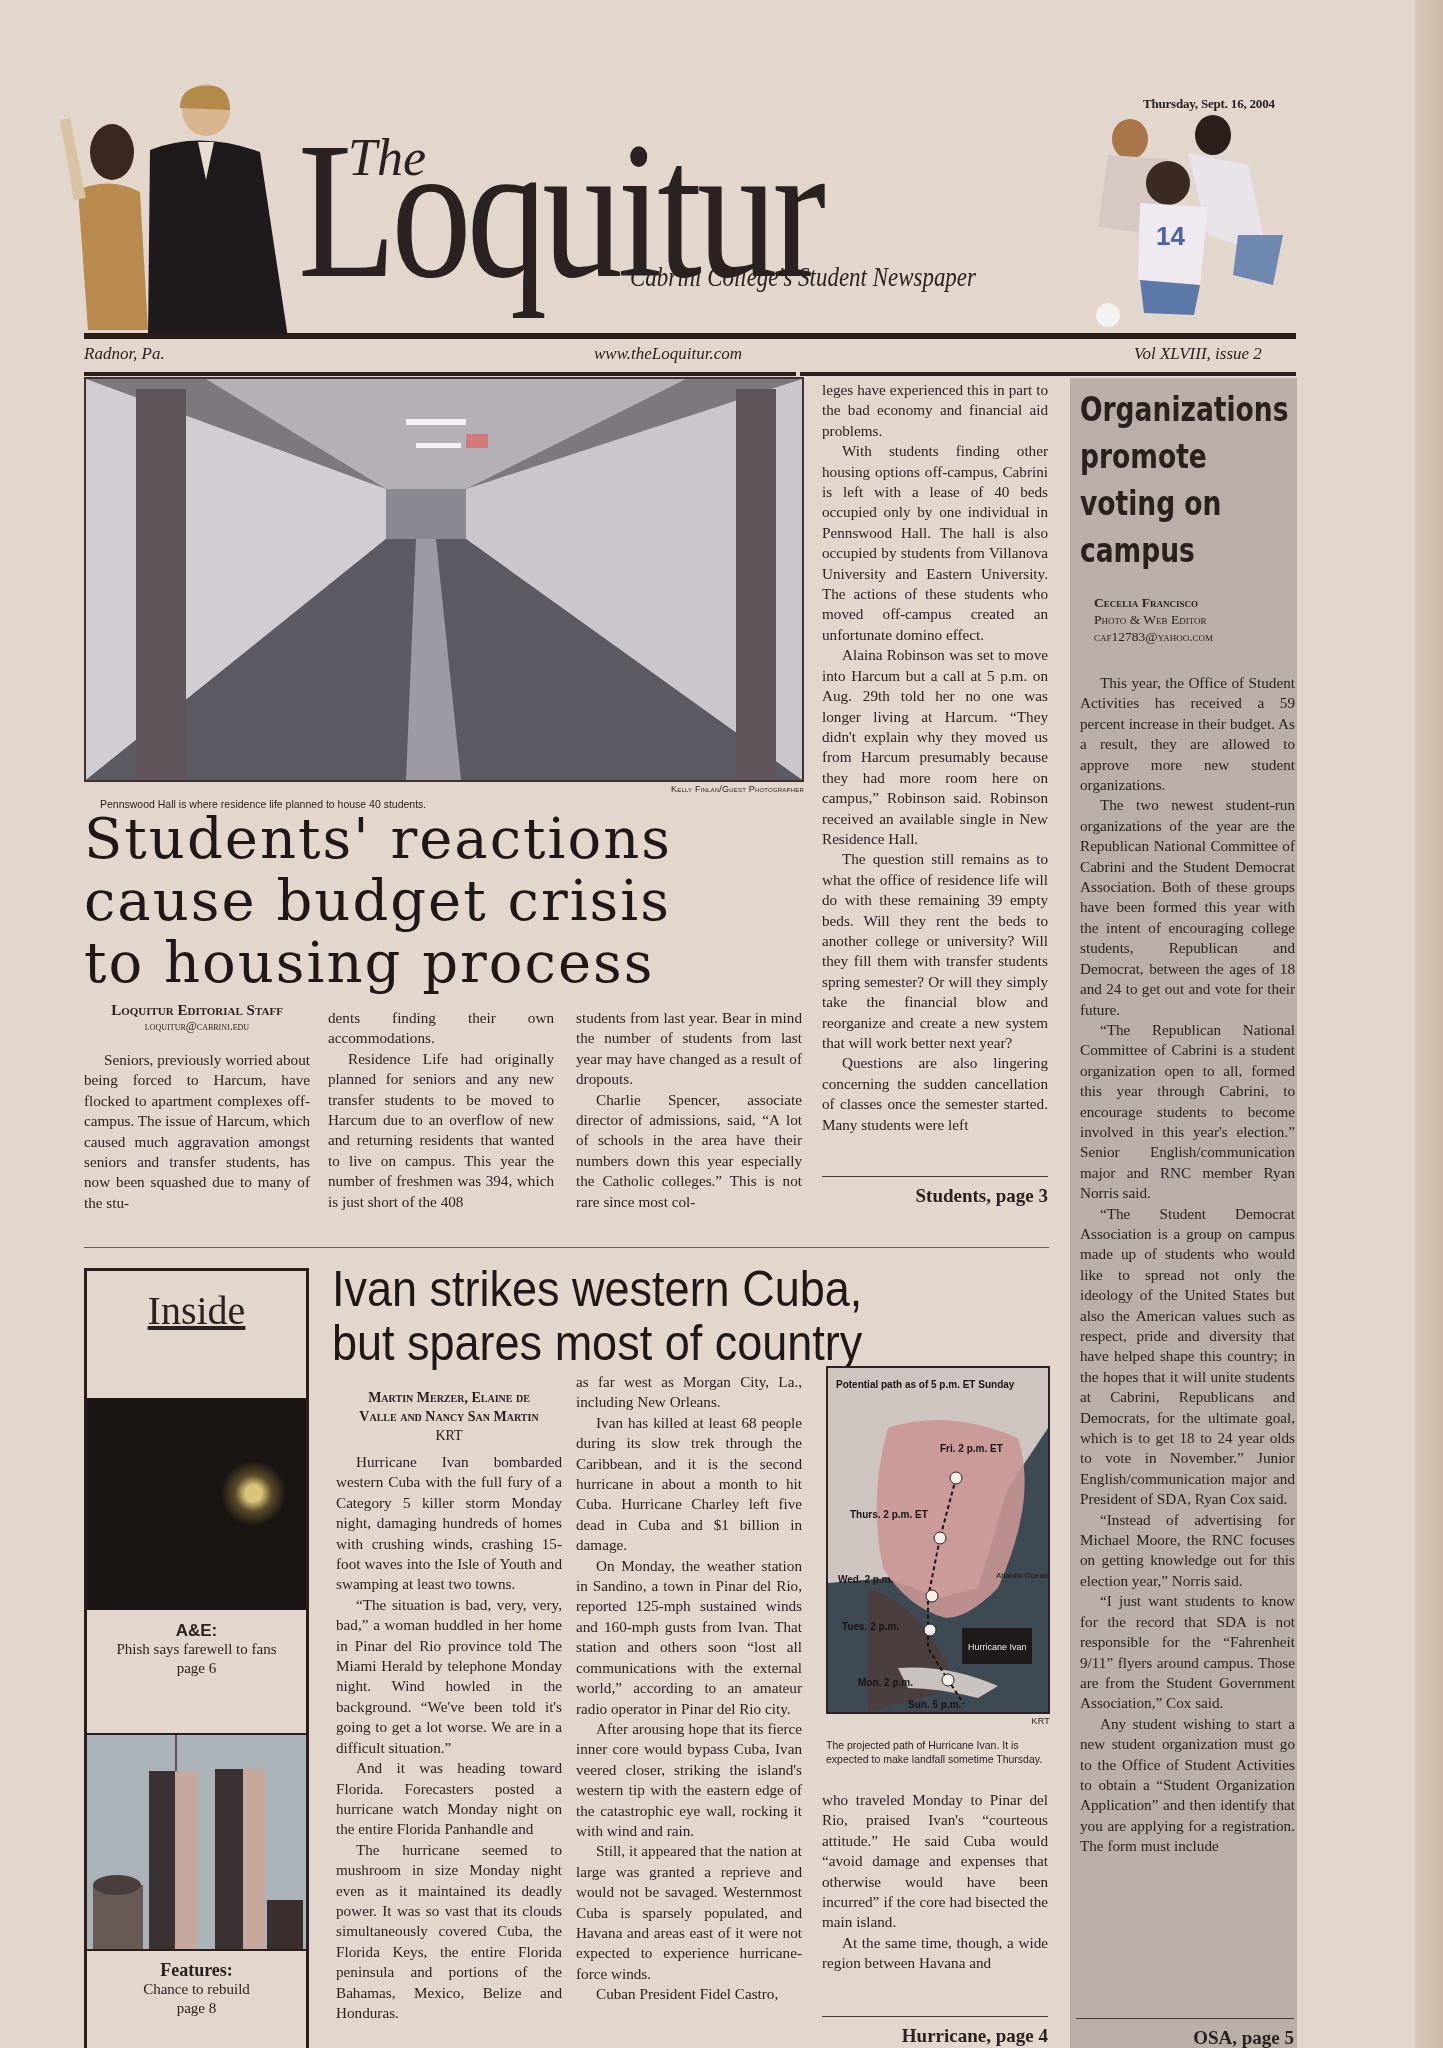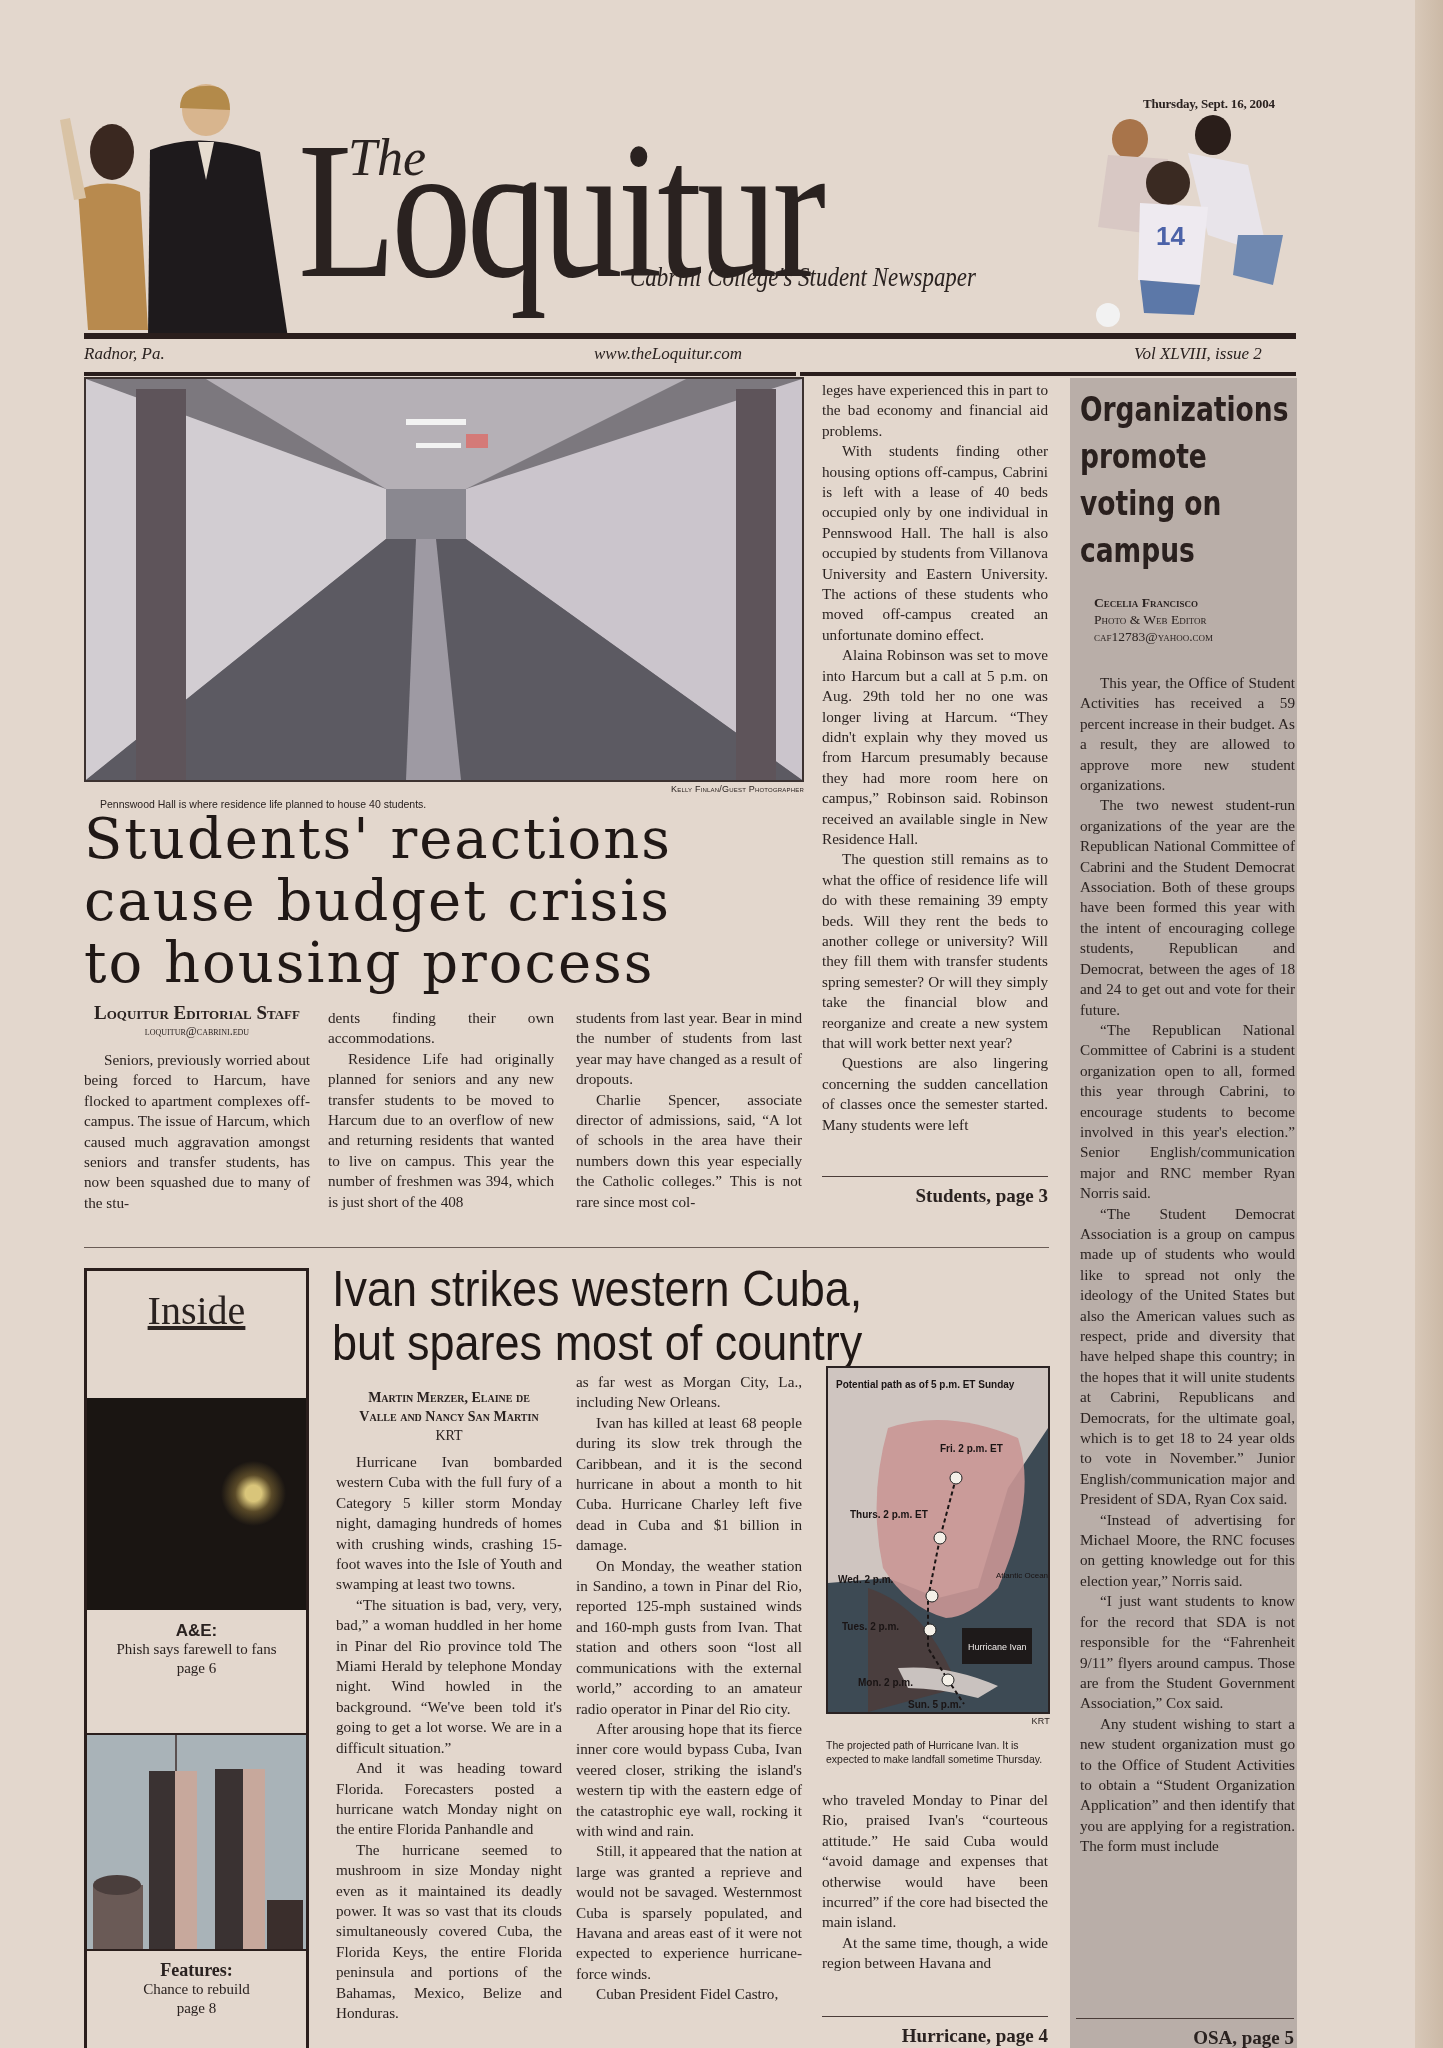--- a/index.html
+++ b/index.html
@@ -22,21 +22,21 @@
   .mast-photo-right { left: 1068px; top: 115px; width: 250px; height: 215px; }
   .rule-thick { height: 6px; background: #2a1e1c; }
   .folio { top: 344px; font-size: 17px; font-style: italic; }
 
   
   .hall-photo { left: 84px; top: 377px; width: 720px; height: 405px; background: #8e8a8e; overflow: hidden; border: 2px solid #3c3230; }
   .credit { font-size: 9px; font-family: "Liberation Sans", sans-serif; font-variant: small-caps; letter-spacing: 0.2px; }
   .cutline { font-size: 10.5px; font-family: "Liberation Sans", sans-serif; }
 
   .headline-a { left: 84px; top: 808px; font-size: 56px; line-height: 62px; font-family: "DejaVu Serif", serif; letter-spacing: 2px; color: #201816; }
-  .byline { font-variant: small-caps; font-weight: bold; font-size: 19px; text-align: center; }
+  .byline { font-variant: small-caps; font-weight: bold; font-size: 15px; text-align: center; }
   .email { font-variant: small-caps; font-size: 12px; text-align: center; }
   .col { font-size: 15.2px; line-height: 20.4px; text-align: justify; hyphens: manual; }
   .col p { text-indent: 20px; }
   .col p.noind { text-indent: 0; }
   .jump { font-weight: bold; font-size: 19px; text-align: right; border-top: 1px solid #4a3c38; padding-top: 8px; }
 
   
   .sidebar { left: 1070px; top: 378px; width: 227px; height: 1670px; background: #b9aea8; padding: 8px 2px 0 10px; }
   .side-head { font-family: "DejaVu Sans", sans-serif; font-weight: bold; font-size: 34px; line-height: 47px; transform: scaleX(0.78); transform-origin: left top; width: 290px; color: #2a201e; }
   .side-by { font-variant: small-caps; font-size: 13.5px; line-height: 17px; margin-left: 14px; }

